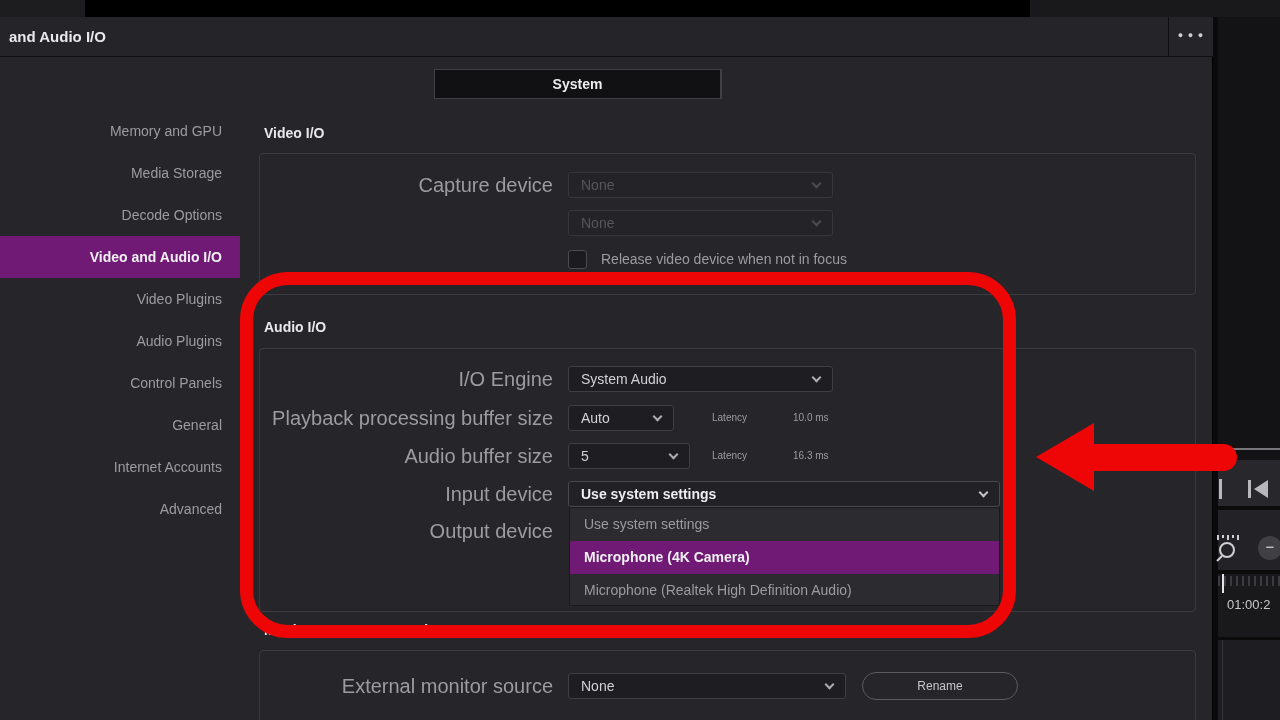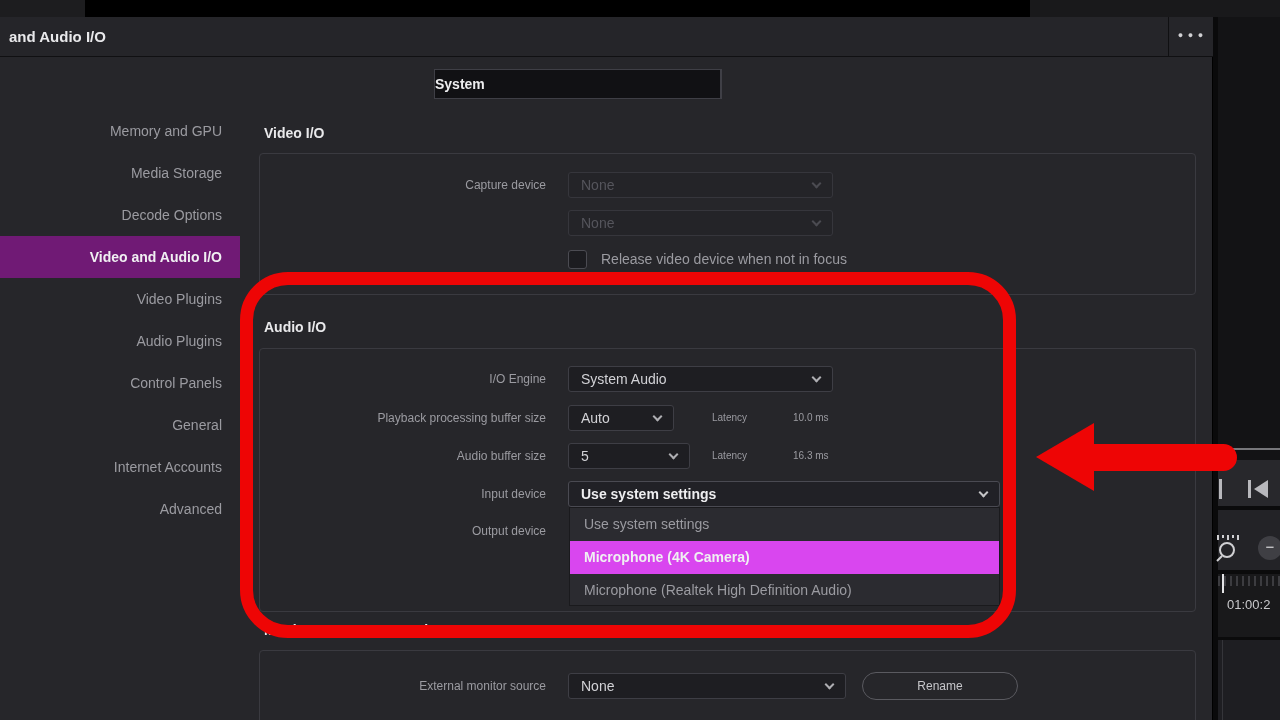--- a/index.html
+++ b/index.html
@@ -44,36 +44,36 @@
               border-bottom:1px solid #101012; }
   .title-text { position:absolute; left:9px; top:0; height:40px; line-height:40px;
                 color:#e9e9eb; font-size:15px; font-weight:700; }
   .menu-btn { left:1168px; top:17px; width:45px; height:40px; border-left:1px solid #101012;
               color:#d0d0d3; text-align:center; line-height:36px; font-size:13px;
               letter-spacing:1px; }
 
   
   .tabgroup { left:434px; top:69px; width:288px; height:30px; border:1px solid #3f3f46;
               display:flex; }
-  .tab { flex:1; text-align:left; line-height:28px; font-size:14px; }
+  .tab { flex:1; text-align:center; line-height:28px; font-size:14px; }
   .tab-system { background:#111114; color:#ededef; font-weight:700;
                 border-right:1px solid #3f3f46; }
   .tab-user { background:#2e2e33; color:#9b9ba1; }
 
   
   .sidebar { left:0; top:110px; width:240px; }
   .side-item { height:42px; line-height:42px; text-align:right; padding-right:18px;
                color:#9b9ba1; font-size:14px; }
   .side-item.sel { background:#701a75; color:#f0f0f2; font-weight:700; }
 
   
   .sec-header { color:#e9e9eb; font-size:14px; font-weight:700; }
   .groupbox { border:1px solid #3a3a40; border-radius:4px; }
 
-  .row-label { color:#9b9ba1; font-size:12px; text-align:right; width:373px; left:173px;
+  .row-label { color:#9b9ba1; font-size:20px; text-align:right; width:373px; left:180px;
                height:26px; line-height:26px; }
   .latency { color:#9b9ba1; font-size:10px; height:26px; line-height:26px; }
 
   .combo { background:#1e1e22; border:1px solid #3e3e45; border-radius:3px;
            color:#d2d2d6; font-size:14px; line-height:24px; padding-left:12px;
            height:26px; }
   .combo.disabled { background:#242428; border-color:#36363c; color:#55555c; }
   .combo.active { background:#212126; border-color:#4a4a52; color:#eeeef0;
                   font-weight:700; }
   .chev { position:absolute; right:12px; top:50%; width:7px; height:7px; margin-top:-5px;
@@ -81,21 +81,21 @@
           transform:rotate(45deg); opacity:.8; }
 
   .checkbox { width:19px; height:19px; background:#1c1c20; border:1px solid #4b4b52;
               border-radius:3px; }
 
   
   .popup { left:569px; top:507px; width:431px; height:99px; background:#2b2b30;
            border:1px solid #1a1a1d; z-index:5; }
   .popup .opt { height:33px; line-height:33px; padding-left:14px; color:#9b9ba1;
                 font-size:14px; white-space:nowrap; }
-  .popup .opt.hl { background:#d946ef; color:#f0f0f2; font-weight:700; }
+  .popup .opt.hl { background:#701a75; color:#f0f0f2; font-weight:700; }
 
   .pill-btn { border:1px solid #5a5a60; border-radius:14px; color:#c6c6ca;
               font-size:12px; text-align:center; line-height:26px; background:transparent; }
 
   
   .anno-rect { left:240px; top:272px; width:776px; height:366px; border:13px solid #ee0505;
                border-radius:48px; z-index:10; }
   .anno-arrow-head { left:1036px; top:423px; width:0; height:0;
                      border-top:34px solid transparent; border-bottom:34px solid transparent;
                      border-right:58px solid #ee0505; z-index:10; }

